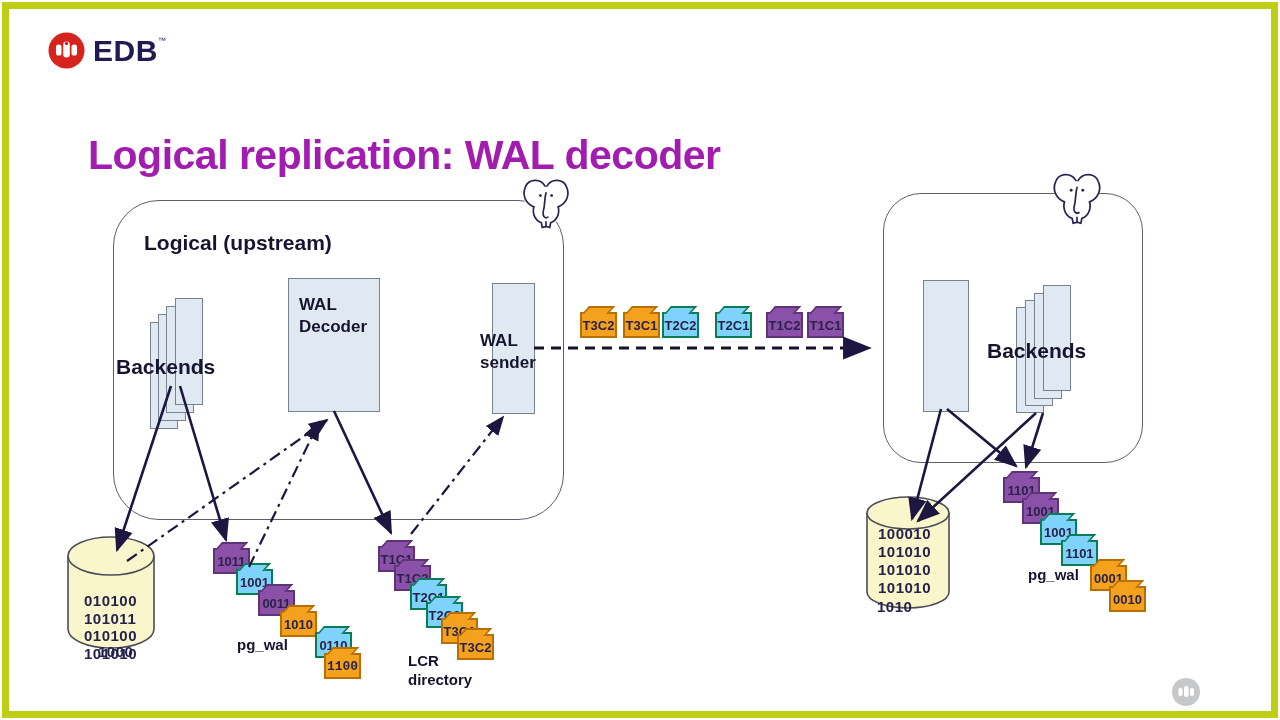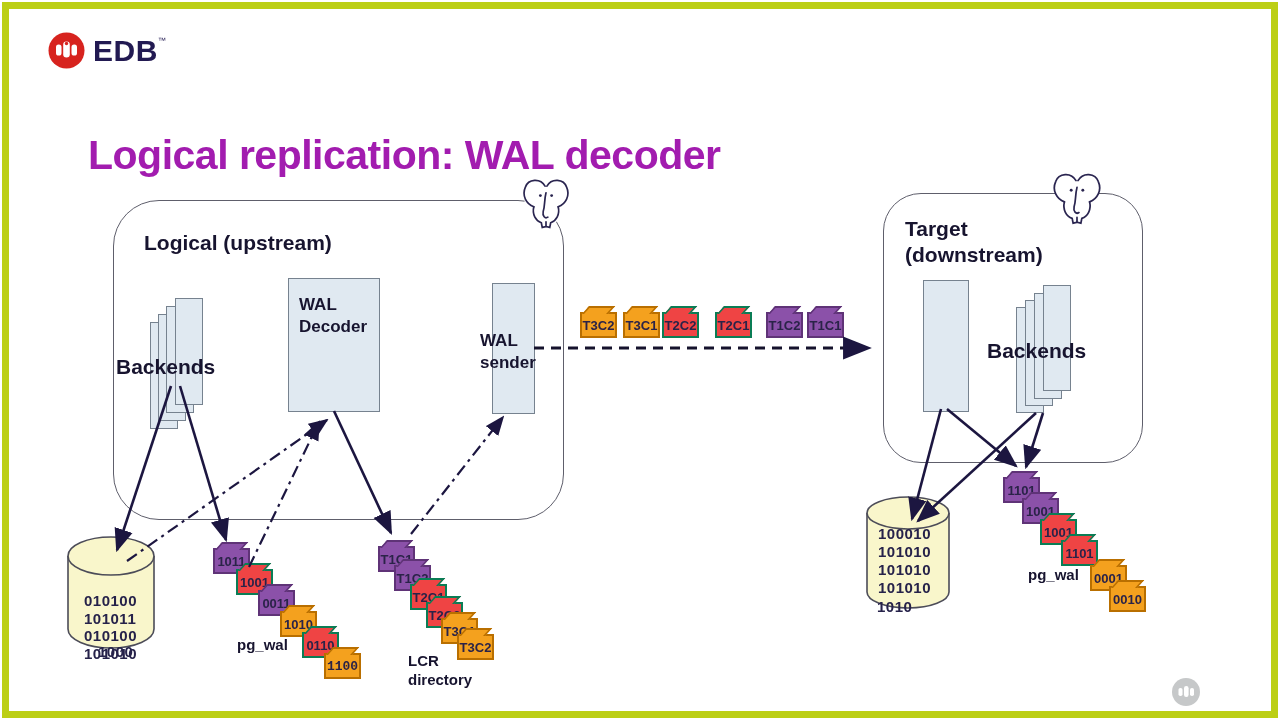--- a/index.html
+++ b/index.html
@@ -35,21 +35,21 @@
   .rows{position:absolute;z-index:6;font-size:15px;line-height:17.5px;font-weight:700;letter-spacing:.5px;color:#26224A;}
 
   
   .chip{position:absolute;width:37px;height:26px;box-sizing:border-box;border:2px solid #701a75;
         display:flex;align-items:center;justify-content:center;
         font-size:13px;font-weight:700;color:#2A2348;z-index:3;}
   .chip::before{content:"";position:absolute;left:0;top:-8px;width:calc(100% - 7px);height:8px;
         box-sizing:border-box;border:2px solid #000;border-bottom:none;
         transform:skewX(-42deg);transform-origin:0 100%;}
   .chip[data-color="orange"],.chip[data-color="orange"]::before{background:#F4A11E;border-color:#B96F00;}
-  .chip[data-color="green"],.chip[data-color="green"]::before{background:#ef4444;border-color:#0A7D55;}
+  .chip[data-color="green"],.chip[data-color="green"]::before{background:#7dd3fc;border-color:#0A7D55;}
   .chip[data-color="purple"],.chip[data-color="purple"]::before{background:#8B51A9;border-color:#5F3377;}
 
   .overlay{position:absolute;left:0;top:0;z-index:5;pointer-events:none;}
   .eleph{position:absolute;z-index:5;pointer-events:none;}
   .watermark{position:absolute;left:1172px;top:678px;z-index:6;}
 </style>
 </head>
 <body>
 
 <div id="stage">
@@ -85,22 +85,20 @@
   <div class="pbox wal-decoder-box"></div>
   <div class="pbox wal-sender-box"></div>
   <div class="pbox receiver-box"></div>
 
   <div class="lbl lbl-21" style="left:144px;top:230px;">Logical (upstream)</div>
   <div class="lbl lbl-21" style="left:116px;top:354px;">Backends</div>
   <div class="lbl lbl-17 preline" style="left:299px;top:294px;">WAL
 Decoder</div>
   <div class="lbl lbl-17 preline" style="left:480px;top:330px;">WAL
 sender</div>
-  <div class="lbl lbl-21 preline" style="left:905px;top:216px;">Target
-(downstream)</div>
   <div class="lbl lbl-21" style="left:987px;top:338px;">Backends</div>
 
   <div class="chip" style="left:580px;top:312px;" data-color="orange">
       <span>T3C2</span>
     </div>
   <div class="chip" style="left:623px;top:312px;" data-color="orange">
       <span>T3C1</span>
     </div>
   <div class="chip" style="left:662px;top:312px;" data-color="green">
       <span>T2C2</span>
@@ -120,21 +118,21 @@
     </div>
   <div class="chip" style="left:236px;top:569px;" data-color="green">
       <span>1001</span>
     </div>
   <div class="chip" style="left:258px;top:590px;" data-color="purple">
       <span>0011</span>
     </div>
   <div class="chip" style="left:280px;top:611px;" data-color="orange">
       <span>1010</span>
     </div>
-  <div class="chip" style="left:302px;top:632px;" data-color="green">
+  <div class="chip" style="left:315px;top:632px;" data-color="green">
       <span>0110</span>
     </div>
   <div class="chip" style="left:324px;top:653px;font-family:Liberation Mono, monospace;" data-color="orange">
       <span>1100</span>
     </div>
   <div class="lbl lbl-15" style="left:237px;top:636px;font-weight:700;">pg_wal</div>
 
   <div class="chip" style="left:378px;top:546px;" data-color="purple">
       <span>T1C1</span>
     </div>

